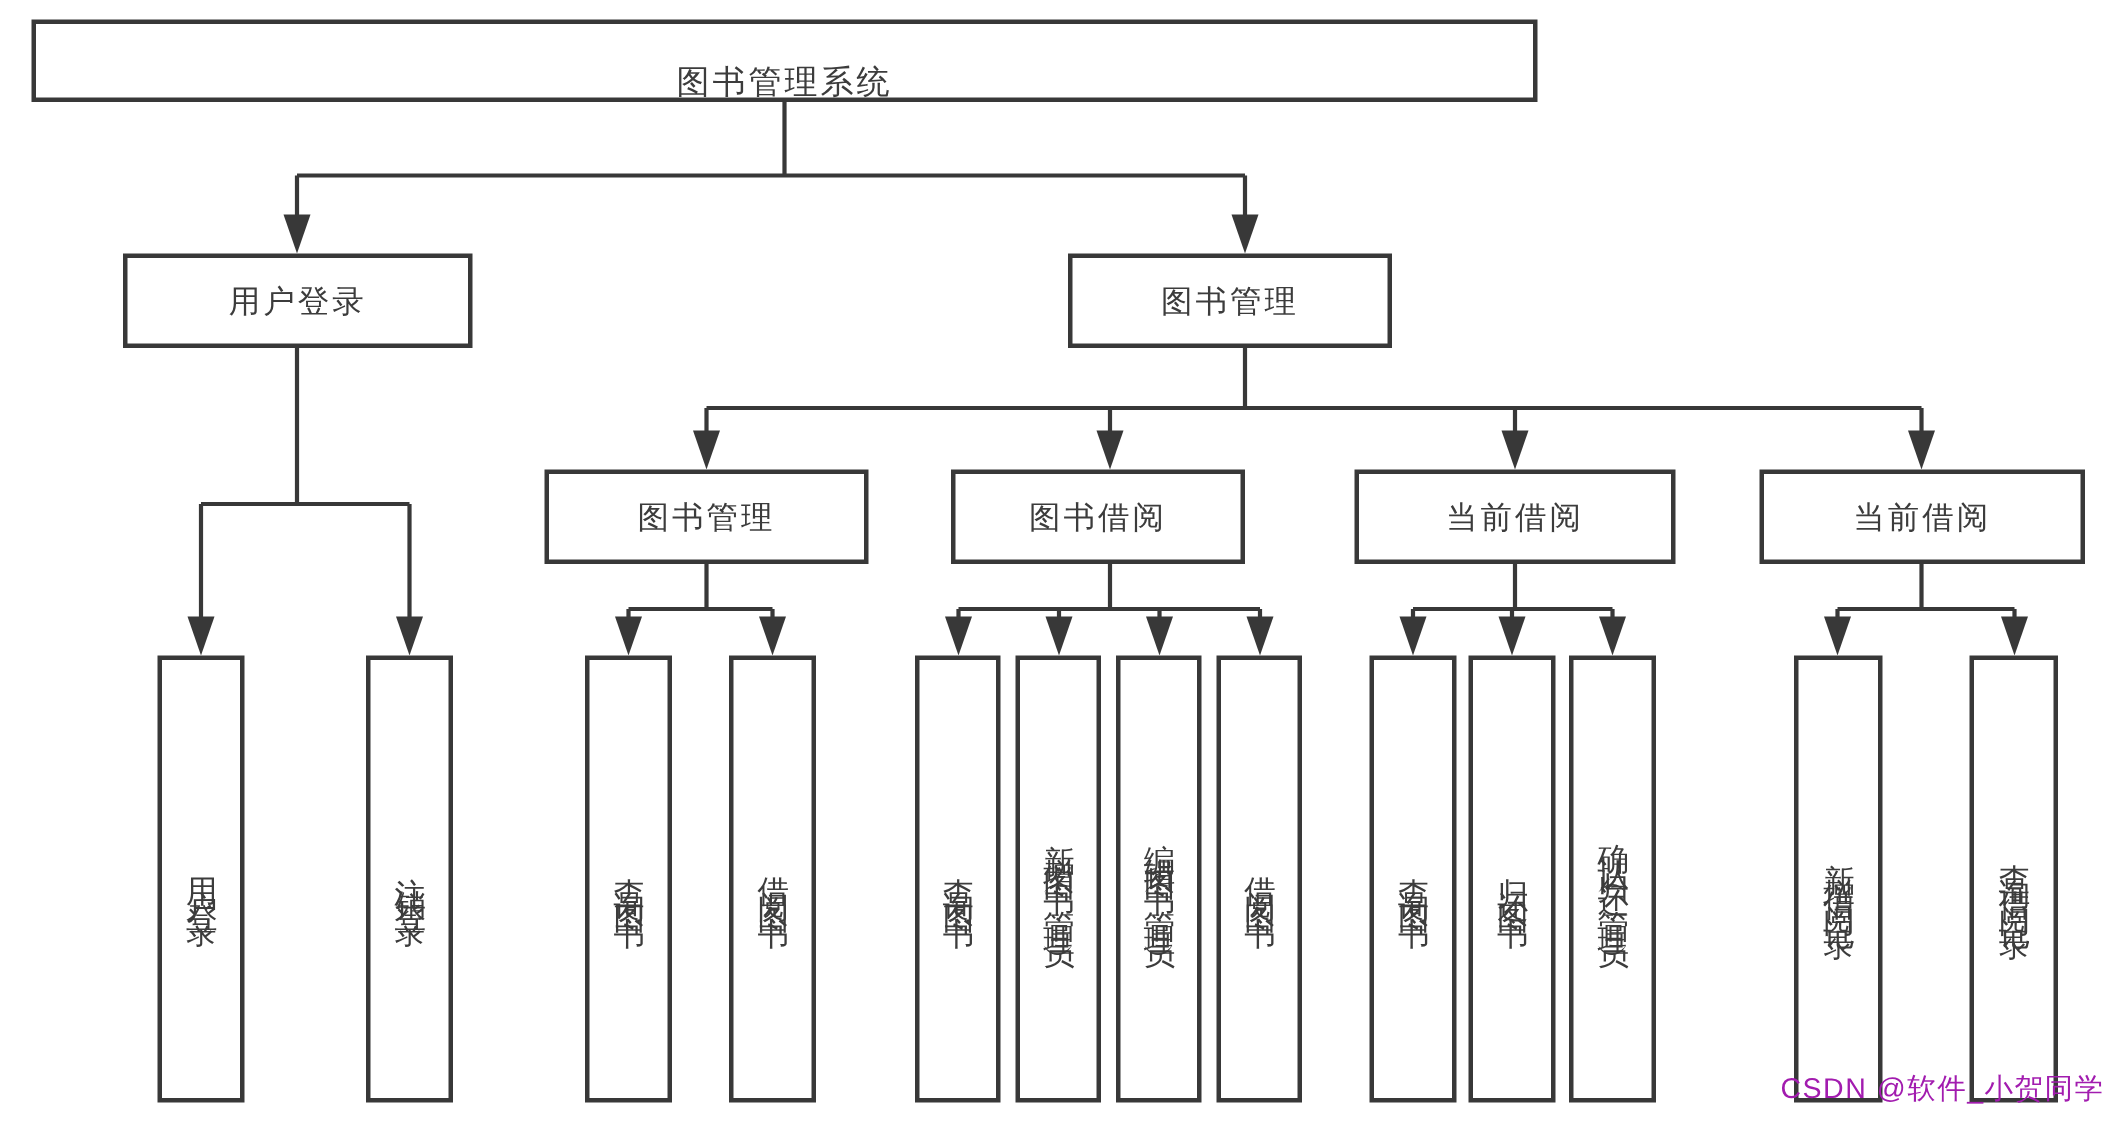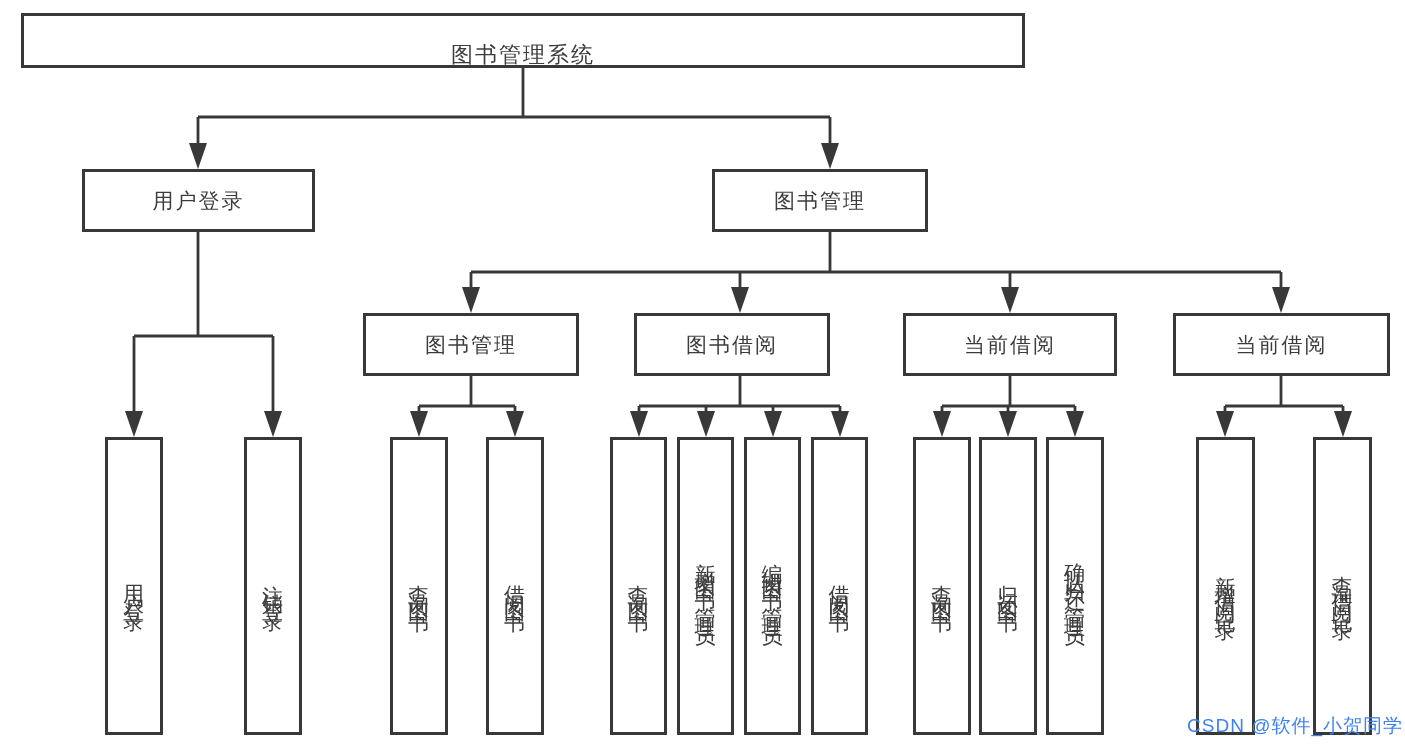--- a/index.html
+++ b/index.html
@@ -40,21 +40,21 @@
     writing-mode:vertical-lr;
     font-size:21px;
     letter-spacing:9px;
     line-height:1;
     color:#3c3c3c;
   }
   #watermark{
     position:absolute;
     right:2px;top:713px;
     font-size:19px;
-    color:#3b82f6;
+    color:#a21caf;
     letter-spacing:1px;
     z-index:3;
     white-space:nowrap;
   }
 </style>
 </head>
 <body>
 
 <div id="stage">
 

